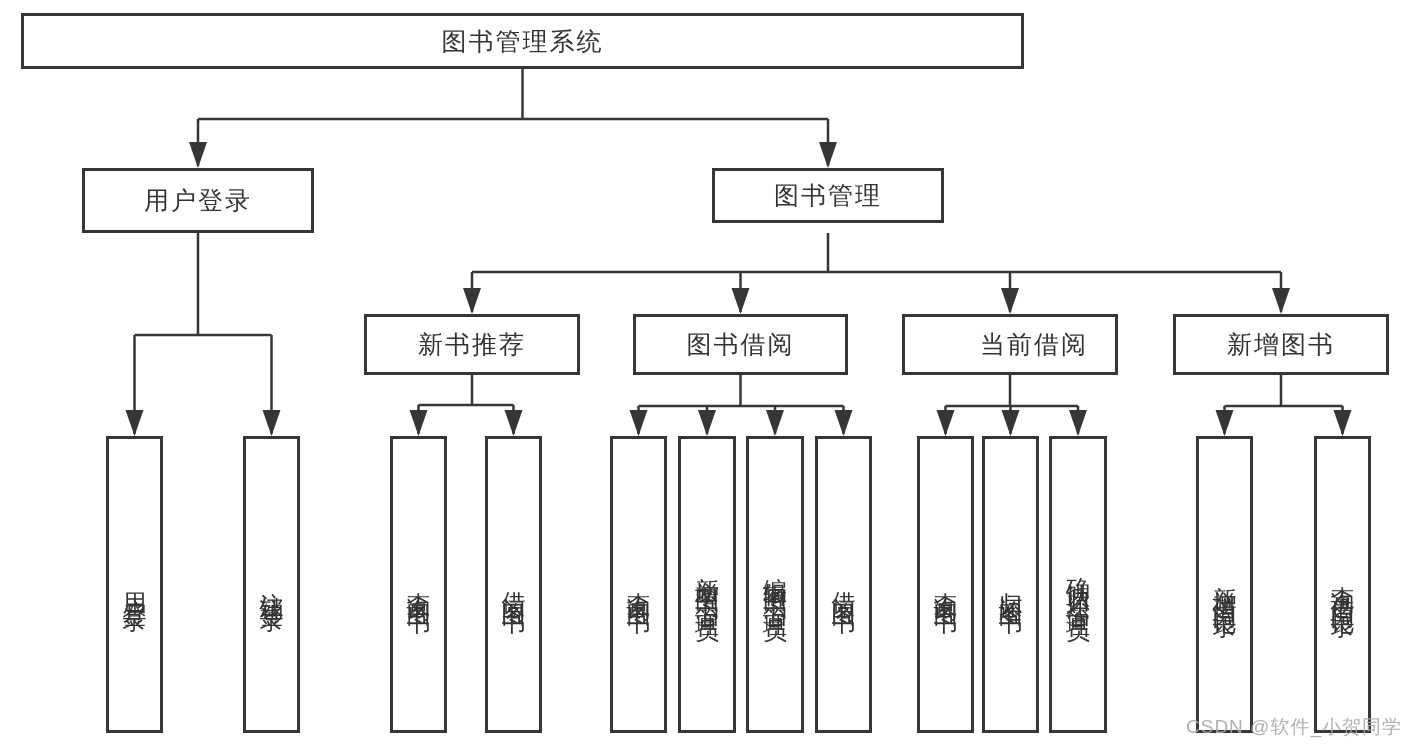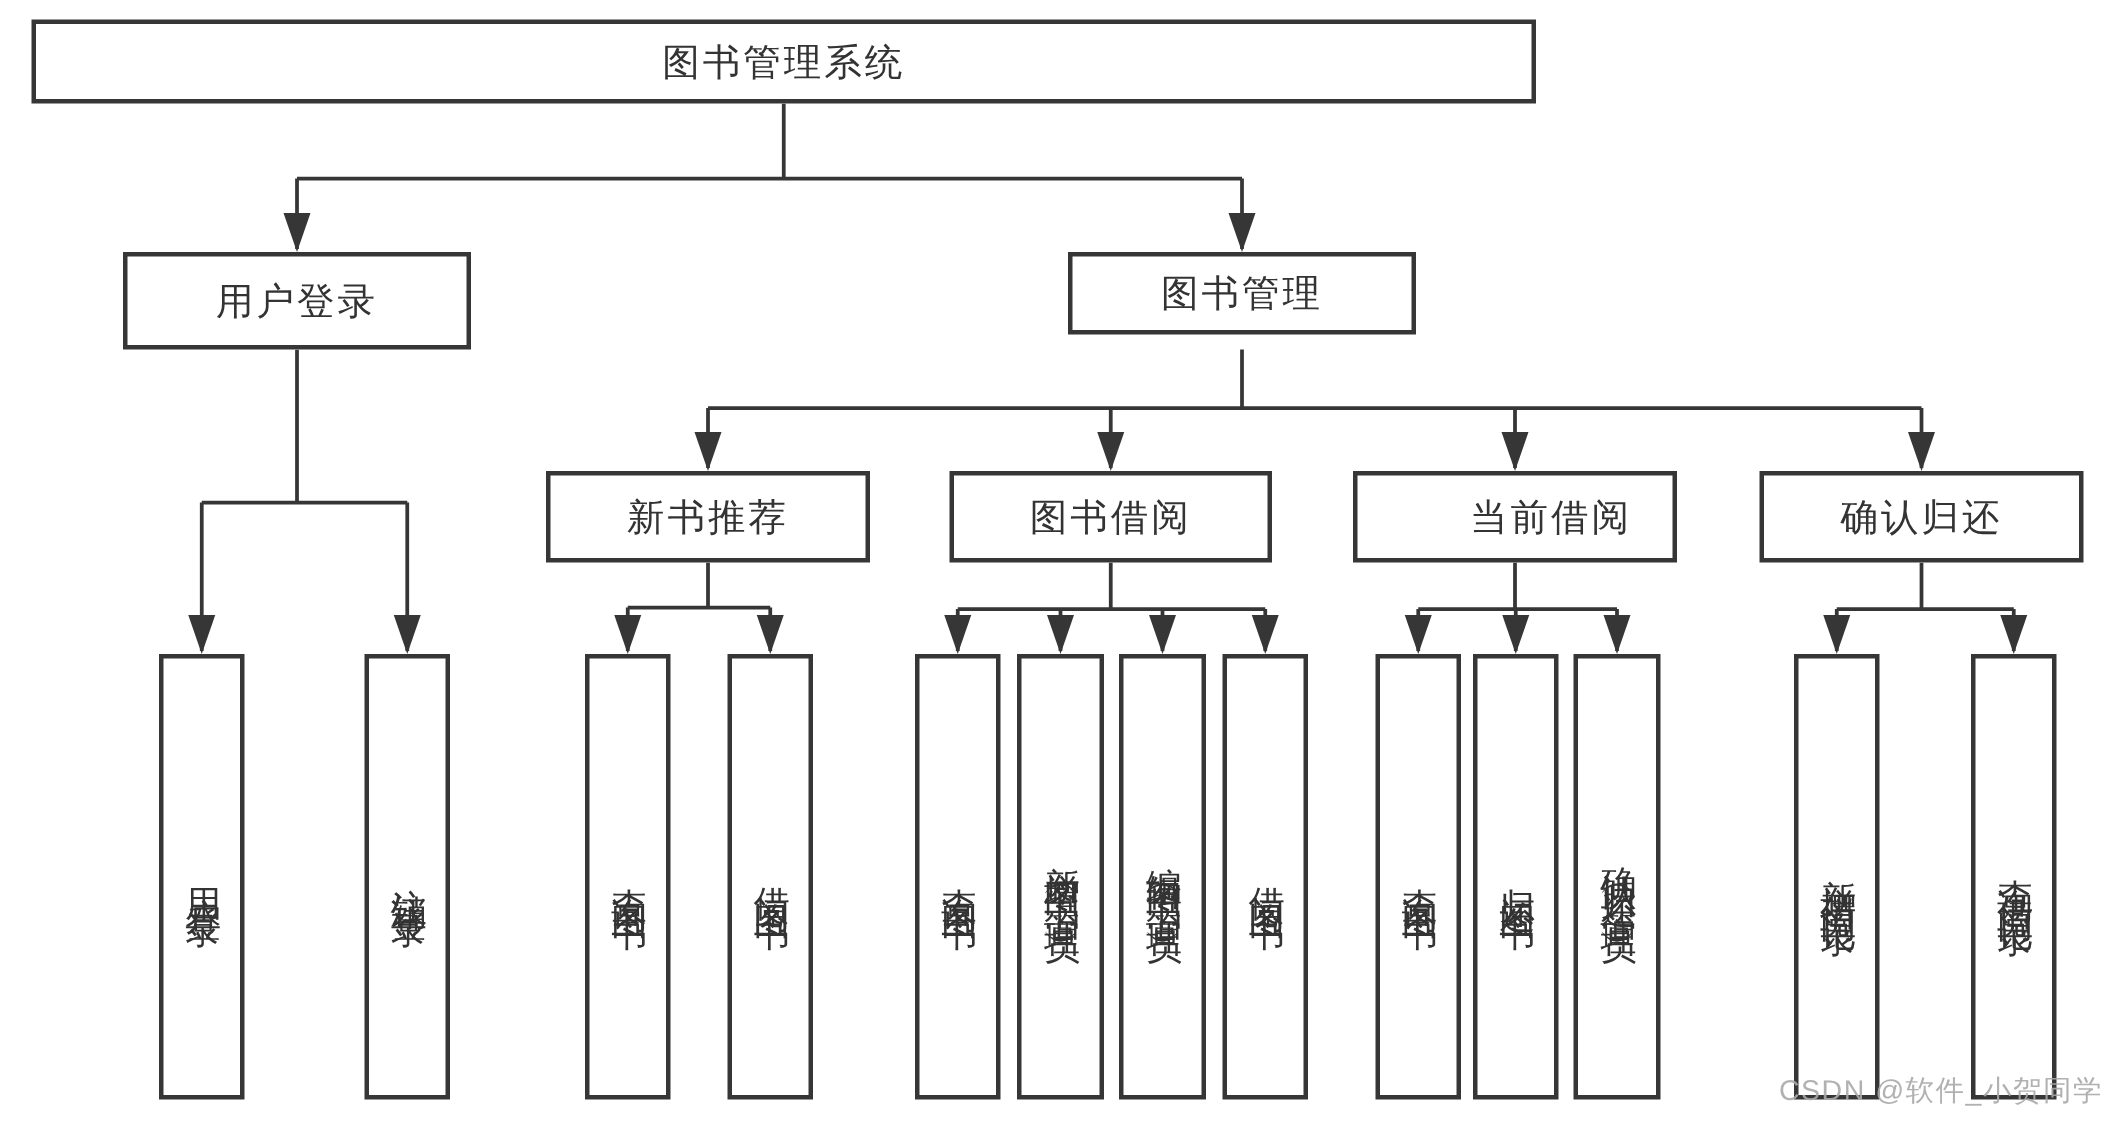--- a/index.html
+++ b/index.html
@@ -133,21 +133,21 @@
   <div class="box l3 l3a">
     <span class="hlabel">新书推荐</span>
   </div>
   <div class="box l3 l3b">
     <span class="hlabel">图书借阅</span>
   </div>
   <div class="box l3 l3c">
     <span class="hlabel">当前借阅</span>
   </div>
   <div class="box l3 l3d">
-    <span class="hlabel">确认归还</span>
+    <span class="hlabel">新增图书</span>
   </div>
 
   <div class="box leaf lf01">
     <span class="vlabel">用户登录</span>
   </div>
   <div class="box leaf lf02">
     <span class="vlabel">注销登录</span>
   </div>
 
   <div class="box leaf lf03">

